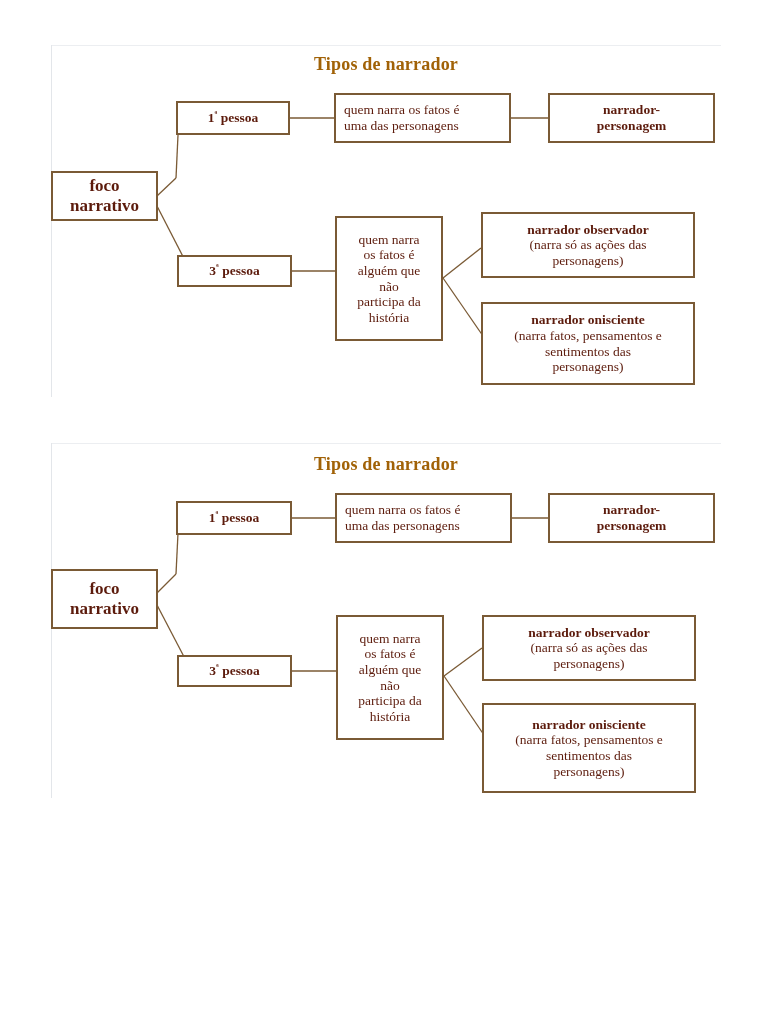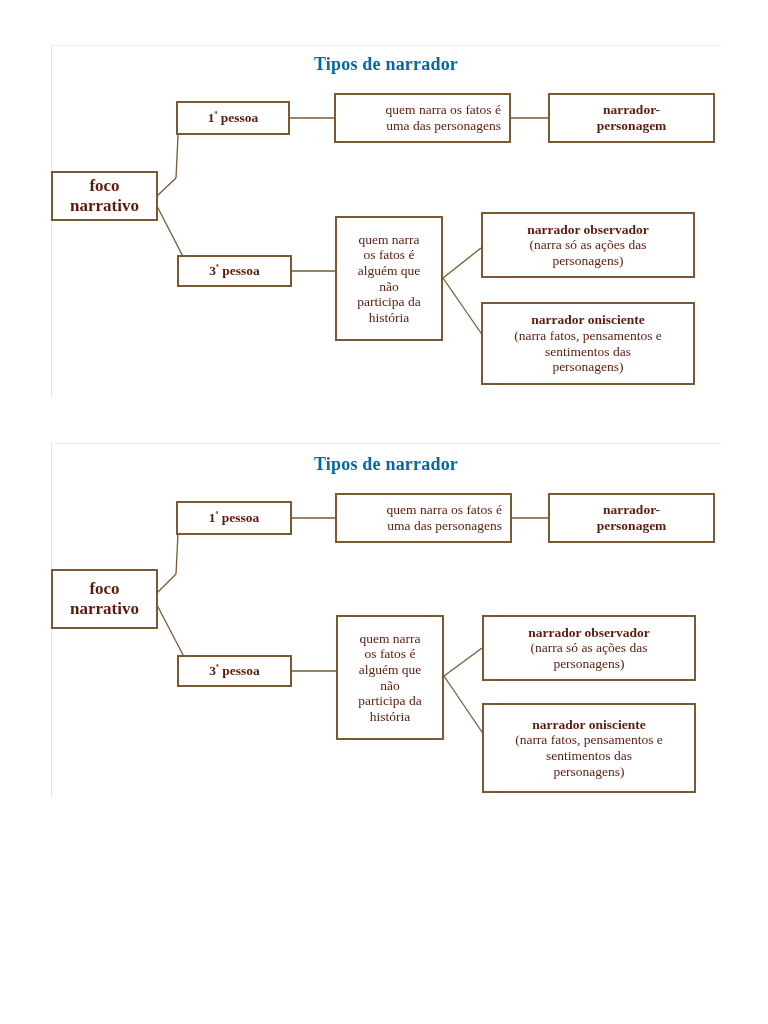--- a/index.html
+++ b/index.html
@@ -24,21 +24,21 @@
     background: #eceef1;
   }
   .edge-left {
     position: absolute;
     width: 1px;
     background: #e3e6ea;
   }
   .title {
     position: absolute;
     font-weight: bold;
-    color: #0369a1;
+    color: #a16207;
     letter-spacing: 0.2px;
     white-space: nowrap;
     text-align: center;
   }
   .node {
     position: absolute;
     box-sizing: border-box;
     border: 2px solid #7a5a35;
     background: #ffffff;
     color: #5c1b0c;
@@ -51,21 +51,21 @@
   }
   .node .b {
     font-weight: bold;
     display: block;
   }
   .node .r {
     font-weight: normal;
     display: block;
   }
   .node.leftalign {
-    align-items: flex-end;
+    align-items: flex-start;
     text-align: left;
   }
   .connectors {
     position: absolute;
     left: 0;
     top: 0;
     overflow: visible;
     pointer-events: none;
   }
   .connectors line,

